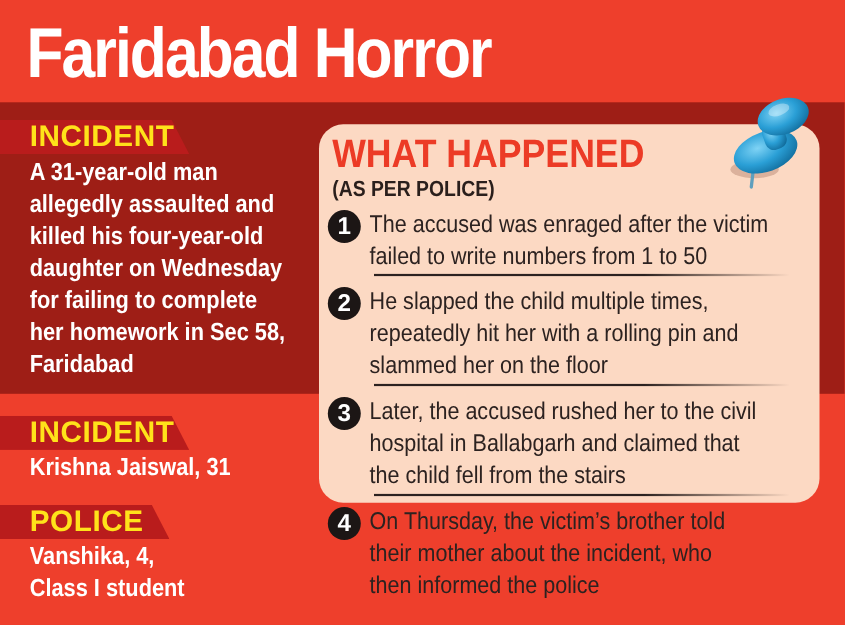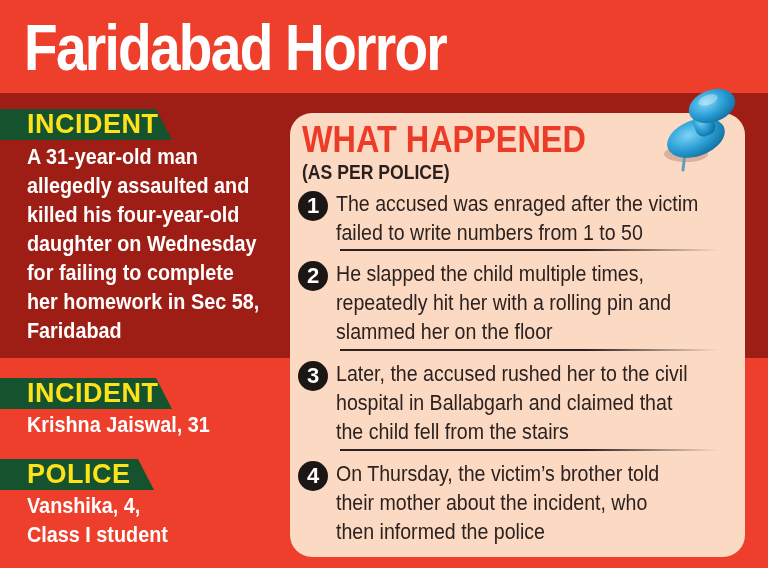--- a/index.html
+++ b/index.html
@@ -1,23 +1,23 @@
 <!DOCTYPE html>
 <html><head>
 <meta charset="utf-8">
 <style>
   html, body { margin:0; padding:0; }
   body { width:768px; height:568px; overflow:hidden; background:#ee3f2c; position:relative; font-family:"Liberation Sans", sans-serif; }
   .band-top { position:absolute; left:0; top:0; width:768px; height:93px; background:#ee3f2c; }
   .band-dark { position:absolute; left:0; top:93px; width:768px; height:265px; background:#9e1e16; }
   .title { position:absolute; left:24px; top:10px; color:#fff; font-weight:bold; font-size:64px; letter-spacing:-2px; line-height:76px; transform:scaleX(0.86); transform-origin:left top; white-space:nowrap; }
-  .tag { position:absolute; left:0; height:31px; background:#14532d; clip-path:polygon(0 0, calc(100% - 16px) 0, 100% 100%, 0 100%); }
+  .tag { position:absolute; left:0; height:31px; background:#b91c1c; clip-path:polygon(0 0, calc(100% - 16px) 0, 100% 100%, 0 100%); }
   .tag span { position:absolute; left:27px; top:0; color:#ffe21a; font-weight:bold; font-size:27px; line-height:31px; letter-spacing:0.5px; white-space:nowrap; }
   .left-text { position:absolute; left:27px; color:#fff; font-weight:bold; font-size:22.5px; line-height:29px; transform:scaleX(0.88); transform-origin:left top; white-space:nowrap; }
-  .card { position:absolute; left:290px; top:113px; width:455px; height:444px; background:#fcd9c3; border-radius:22px; }
+  .card { position:absolute; left:290px; top:113px; width:455px; height:344px; background:#fcd9c3; border-radius:22px; }
   .card-h { position:absolute; left:12px; top:5px; color:#ec3b26; font-weight:bold; font-size:36px; line-height:44px; transform:scaleX(0.9); transform-origin:left top; white-space:nowrap; }
   .card-sub { position:absolute; left:12px; top:47px; color:#2a1f1c; font-weight:bold; font-size:20px; line-height:24px; transform:scaleX(0.88); transform-origin:left top; white-space:nowrap; }
   .item { position:absolute; left:8px; width:440px; }
   .num { position:absolute; left:0; top:2px; width:30px; height:30px; border-radius:50%; background:#1c1615; color:#fff; font-weight:bold; font-size:22px; line-height:30px; text-align:center; }
   .item-text { position:absolute; left:38px; top:0; color:#2c2220; font-size:22px; line-height:29px; transform:scaleX(0.89); transform-origin:left top; white-space:nowrap; }
   .rule { position:absolute; left:50px; width:378px; height:2px; background:linear-gradient(to right, #2c2220 0%, #2c2220 65%, rgba(44,34,32,0) 100%); }
   .pin { position:absolute; left:650px; top:82px; width:100px; height:100px; }
 </style>
 </head>
 <body>

